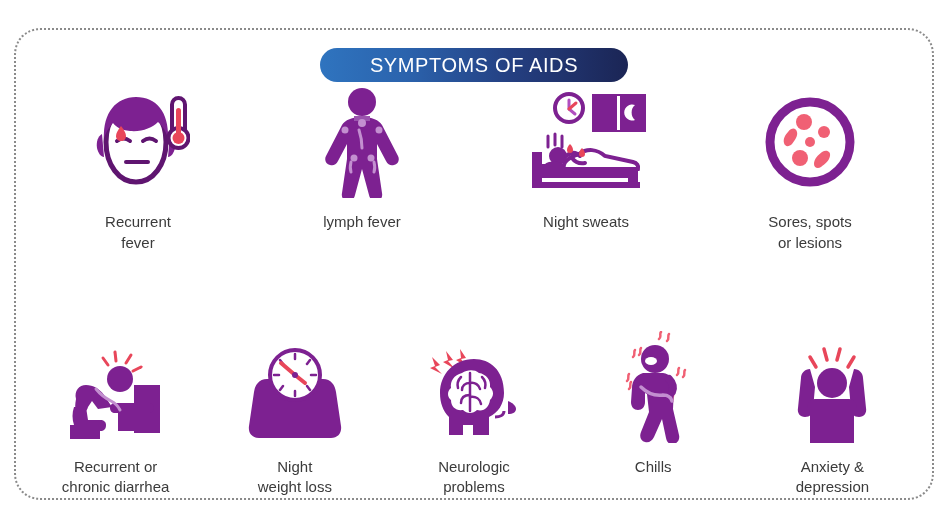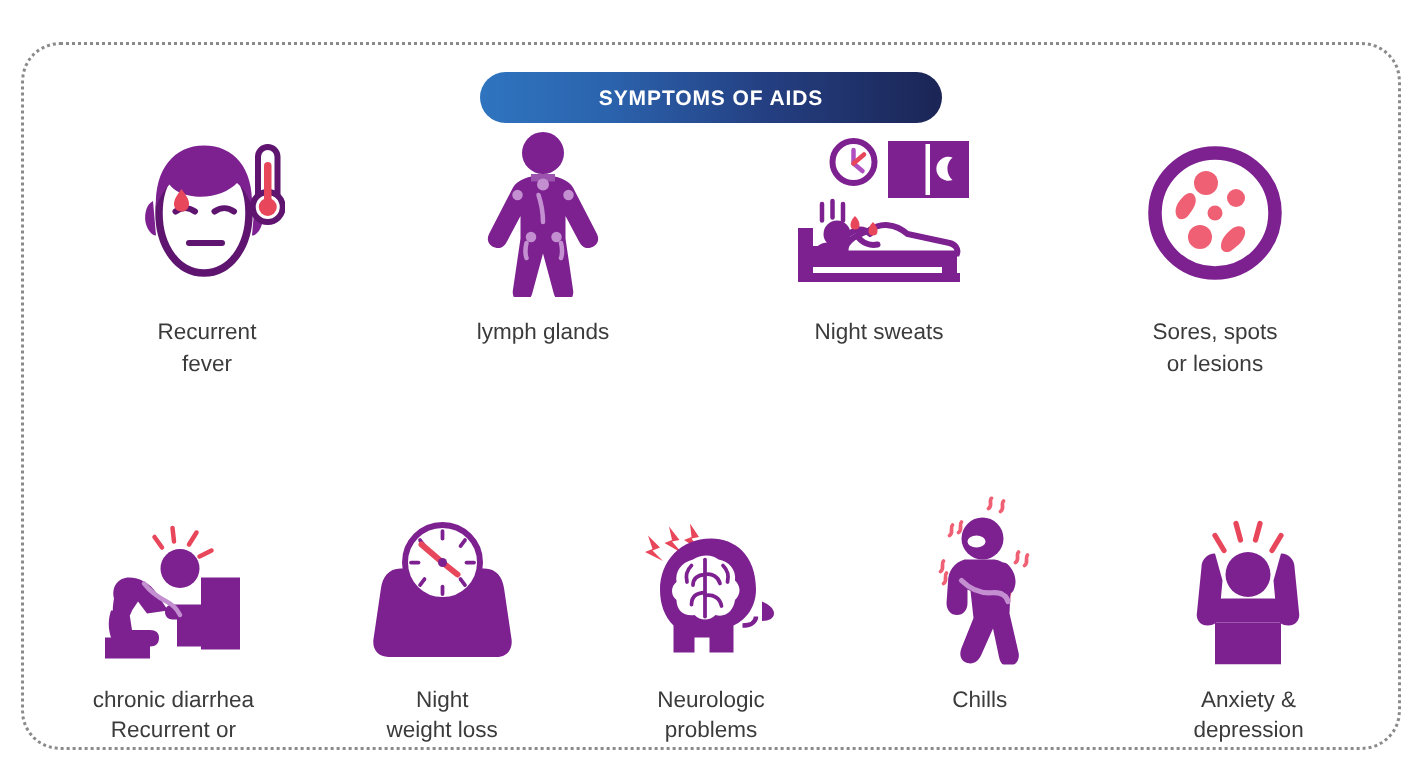--- a/index.html
+++ b/index.html
@@ -13,21 +13,21 @@
     border:2px dotted #8a8a8a;border-radius:26px;box-sizing:border-box;
     background:#ffffff;
   }
   .title-banner{
     position:absolute;left:50%;top:18px;transform:translateX(-50%);
     z-index:5;height:34px;min-width:248px;padding:0 30px;
     border-radius:17px;display:flex;align-items:center;justify-content:center;
     background:linear-gradient(90deg,#2f74bf 0%,#2b63ad 28%,#243f81 62%,#1b2555 100%);
   }
   .title-banner span{
-    color:#ffffff;font-size:14px;font-weight:bold;letter-spacing:.6px;
+    color:#ffffff;font-size:20px;font-weight:normal;letter-spacing:.6px;
     white-space:nowrap;
   }
   .grid{
     position:absolute;left:0;top:34px;width:100%;height:calc(100% - 34px);
     display:flex;flex-direction:column;justify-content:space-between;
     box-sizing:border-box;padding:14px 10px 0 10px;
   }
   .row{display:flex;width:100%;}
   .row.row2{margin-top:38px;}
   .cell{
@@ -91,21 +91,21 @@
             <path d="M43 44c2 6 3 12 3 18" fill="none" stroke="#c38fd0" stroke-width="3" stroke-linecap="round"></path>
             <circle cx="29" cy="44" r="3.5" fill="#c38fd0"></circle>
             <circle cx="63" cy="44" r="3.5" fill="#c38fd0"></circle>
             <circle cx="38" cy="72" r="3.5" fill="#c38fd0"></circle>
             <circle cx="55" cy="72" r="3.5" fill="#c38fd0"></circle>
             <path d="M35 76c-1 4-1 7 0 10" fill="none" stroke="#c38fd0" stroke-width="3" stroke-linecap="round"></path>
             <path d="M58 76c1 4 1 7 0 10" fill="none" stroke="#c38fd0" stroke-width="3" stroke-linecap="round"></path>
           </svg>
         </div>
         <div class="caption">
-          <span class="ln">lymph glands</span>
+          <span class="ln">lymph fever</span>
         </div>
       </div>
 
 
       <div class="cell">
         <div class="icon-box">
           <svg width="124" height="112" viewBox="0 0 124 112">
             <circle cx="45" cy="22" r="14" fill="none" stroke="#7d2191" stroke-width="4"></circle>
             <path d="M45 14v9l6 5" fill="none" stroke="#b04fc0" stroke-width="3" stroke-linecap="round"></path>
             <path d="M45 23l7-6" fill="none" stroke="#e8465a" stroke-width="3" stroke-linecap="round"></path>
@@ -175,22 +175,22 @@
             <path d="M74 42h26v48H74z" fill="#7d2191"></path>
             <path d="M58 64h30v24H58z" fill="#7d2191"></path>
             <path d="M55 60h34c3 0 5 2 5 5s-2 5-5 5H55c-3 0-5-2-5-5s2-5 5-5z" fill="#7d2191"></path>
             <path d="M16 56c-2-8 3-14 10-14 7 0 14 4 18 10l8 12-14 2-6-8-4 6c-1 4-4 6-8 6-4 0-6-3-4-14z" fill="#7d2191"></path>
             <path d="M14 64c-2 6-2 12 0 18l2 6h24c4 0 6-2 6-6 0-3-2-5-6-5H28l-2-13z" fill="#7d2191"></path>
             <path d="M10 82h30v14H10z" fill="#7d2191"></path>
             <path d="M36 46c4 5 9 9 15 12 4 2 7 5 9 9" fill="none" stroke="#c38fd0" stroke-width="3" stroke-linecap="round"></path>
           </svg>
         </div>
         <div class="caption">
+          <span class="ln">Recurrent or</span>
           <span class="ln">chronic diarrhea</span>
-          <span class="ln">Recurrent or</span>
         </div>
       </div>
 
       <div class="cell">
         <div class="icon-box">
           <svg width="100" height="100" viewBox="0 0 100 100">
             <path d="M22 36h56c8 0 12 6 13 13l5 34c1 7-3 12-10 12H14c-7 0-11-5-10-12l5-34c1-7 5-13 13-13z" fill="#7d2191"></path>
             <circle cx="50" cy="32" r="25" fill="#ffffff" stroke="#7d2191" stroke-width="4"></circle>
             <g stroke="#7d2191" stroke-width="2.5" stroke-linecap="round">
               <path d="M50 11v5"></path>

